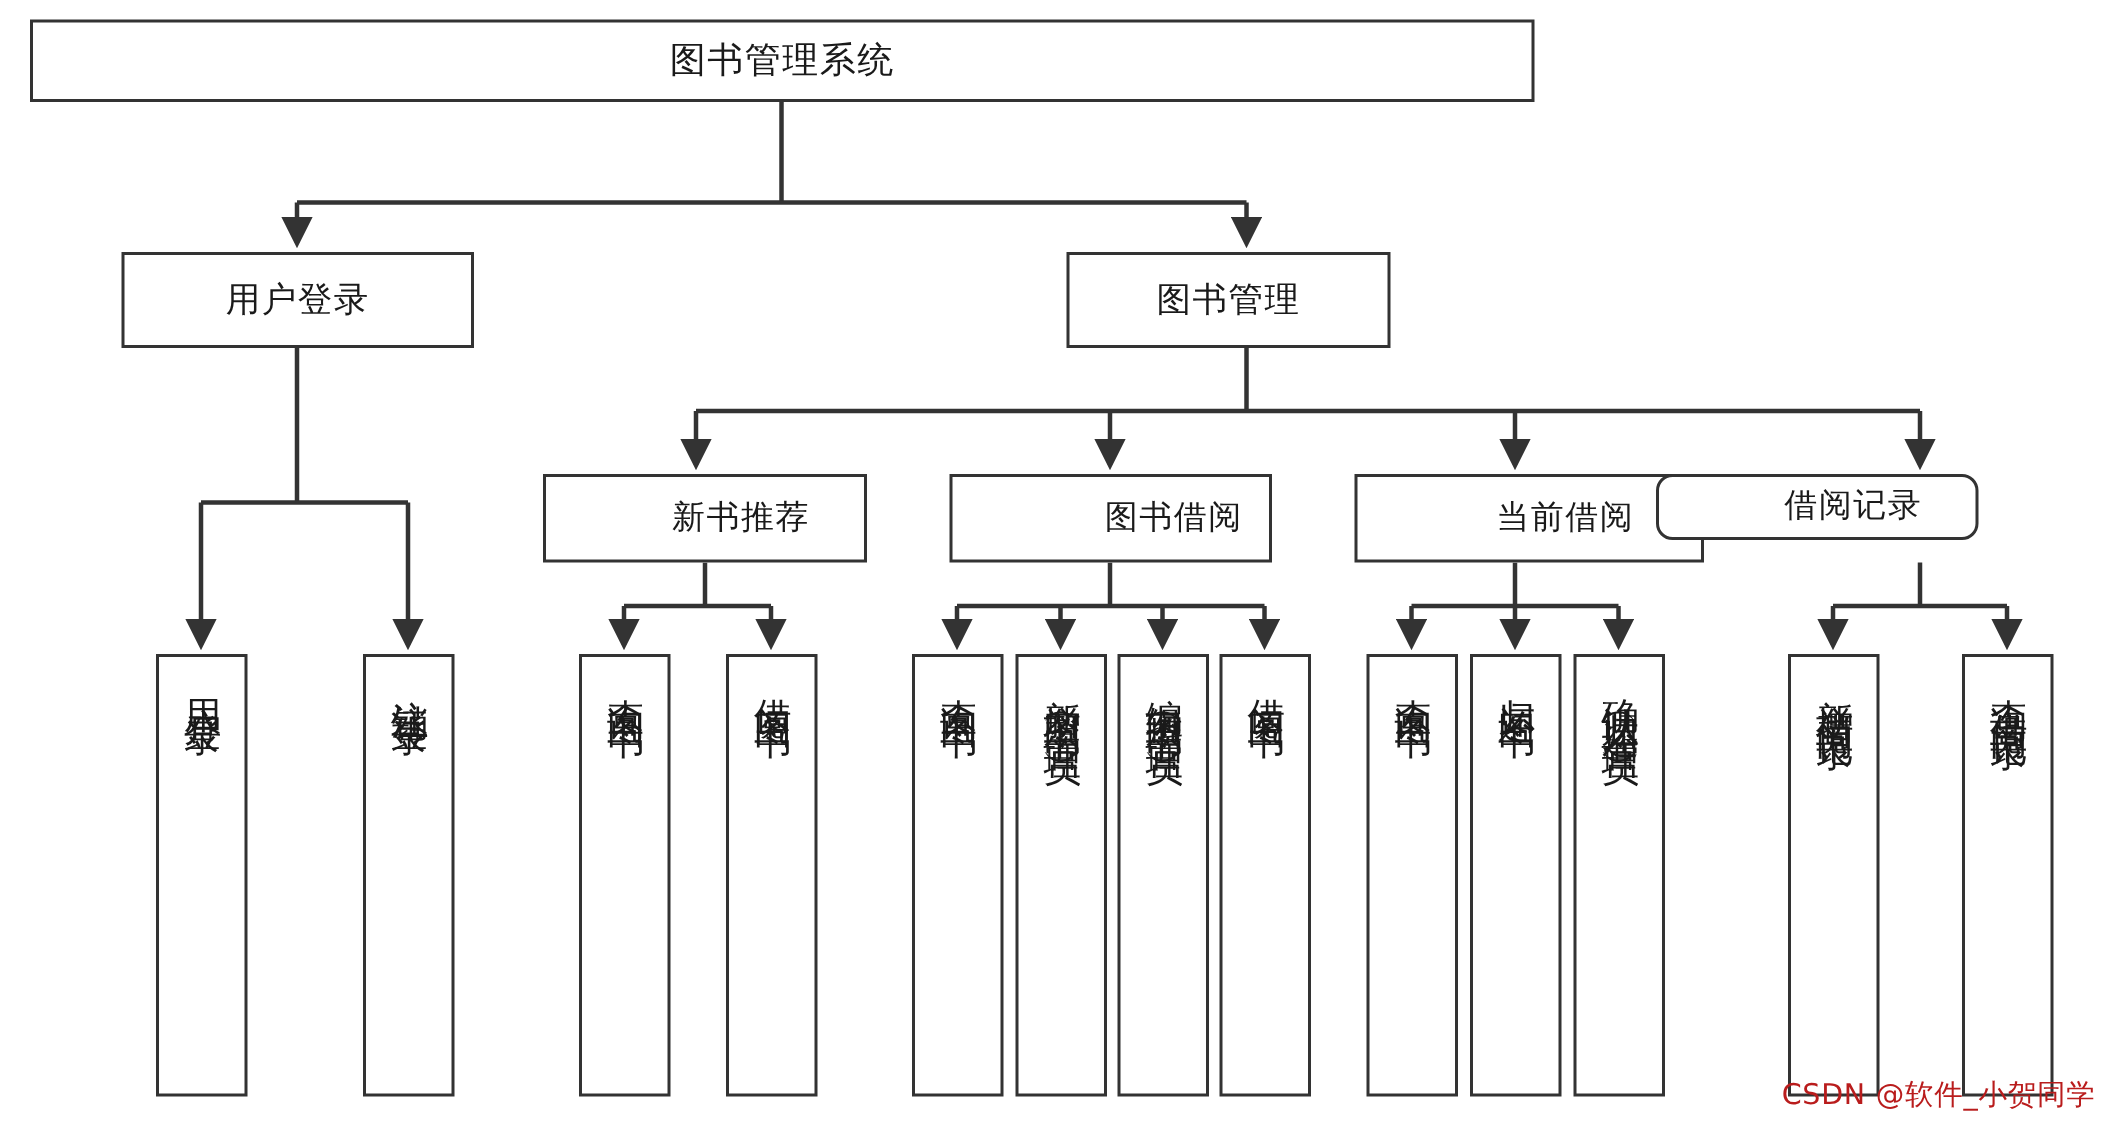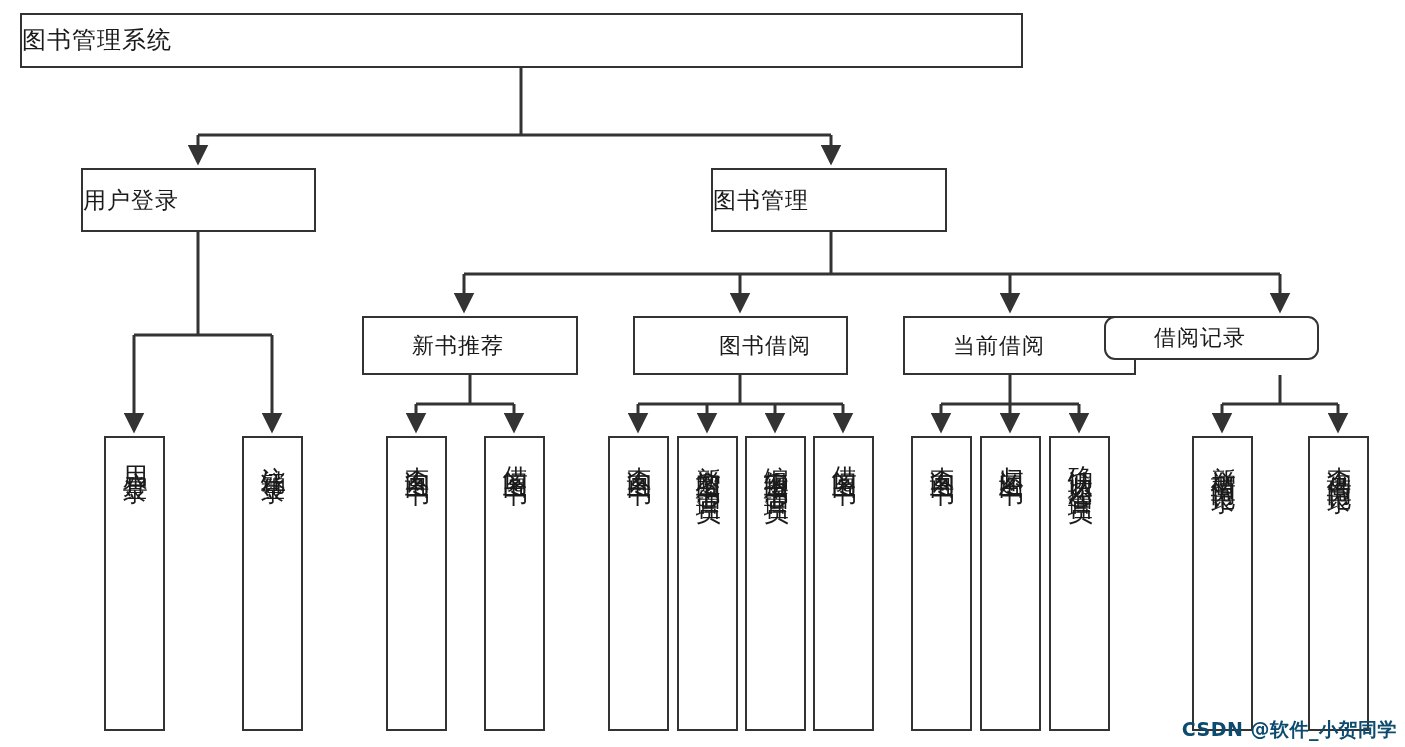--- a/index.html
+++ b/index.html
@@ -14,20 +14,21 @@
   #diagram-root{position:absolute;left:0;top:0;width:1405px;height:747px;}
   svg#tree-svg{position:absolute;left:0;top:0;width:1405px;height:747px;display:block;}
 
   .node-box{
     position:absolute;
     background:#ffffff;
     border:2px solid #333333;
     box-sizing:border-box;
     display:flex;
     align-items:center;
+    justify-content:center;
     color:#1a1a1a;
   }
   .node-label{
     display:block;
     text-align:center;
     white-space:pre;
     letter-spacing:1px;
     line-height:1.15;
   }
   .node-root .node-label{font-size:24px;}
@@ -44,25 +45,24 @@
     letter-spacing:5px;
     line-height:1.05;
     white-space:pre;
     margin:0 auto;
   }
   .watermark{
     position:absolute;
     right:8px;
     bottom:4px;
     font-size:19px;
-    color:#0c4a6e;
+    color:#b91c1c;
     letter-spacing:0.5px;
     user-select:none;
     white-space:nowrap;
-    font-weight:bold;
   }
 </style>
 </head>
 <body>
 
 <div id="diagram-root">
 
   <svg id="tree-svg" viewBox="0 0 1405 747" xmlns="http://www.w3.org/2000/svg">
     <defs>
       <marker id="arrow" viewBox="0 0 12 12" refX="10" refY="6" markerWidth="7" markerHeight="7" orient="auto-start-reverse">
@@ -113,21 +113,21 @@
     </g>
   </svg>
 
   <div class="node-box node-root" style="left:20px;top:13px;width:1003px;height:55px;">
     <span class="node-label">图书管理系统</span>
   </div>
 
   <div class="node-box node-l2" style="left:81px;top:168px;width:235px;height:64px;">
     <span class="node-label">用户登录</span>
   </div>
-  <div class="node-box node-l2" style="left:711px;top:168px;width:236px;height:64px;">
+  <div class="node-box node-l2" style="left:711px;top:168px;width:216px;height:64px;">
     <span class="node-label">图书管理</span>
   </div>
 
   <div class="node-box node-l3" style="left:362px;top:316px;width:216px;height:59px;">
     <span class="node-label">新书推荐</span>
   </div>
   <div class="node-box node-l3" style="left:633px;top:316px;width:215px;height:59px;padding-left:36px;">
     <span class="node-label">图书借阅</span>
   </div>
   <div class="node-box node-l3" style="left:903px;top:316px;width:233px;height:59px;">

